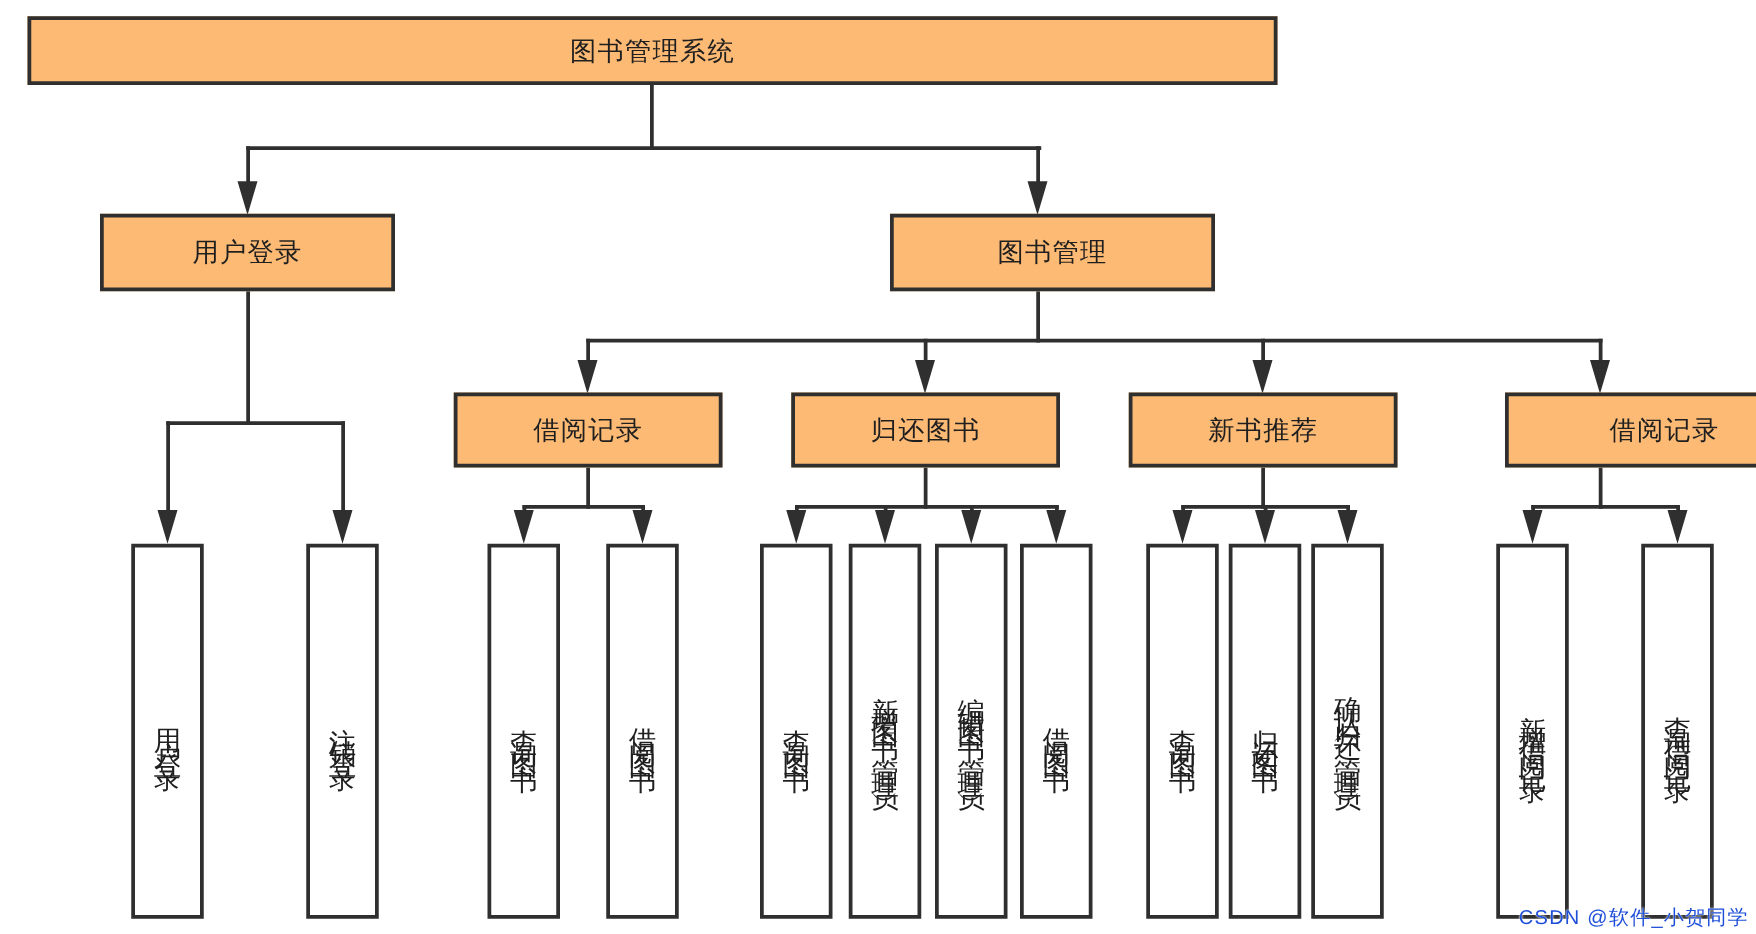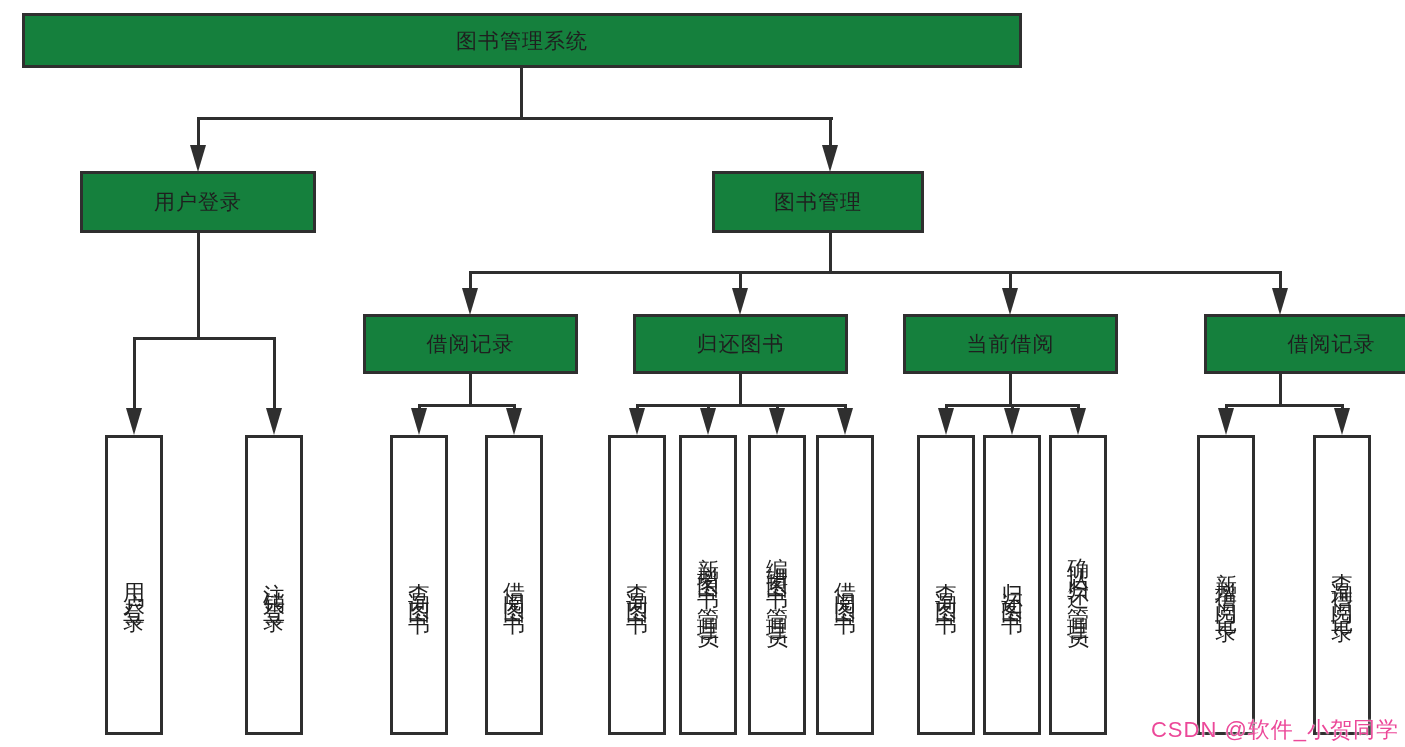--- a/index.html
+++ b/index.html
@@ -9,21 +9,21 @@
     height: 747px;
     background: #ffffff;
     overflow: hidden;
     font-family: "Liberation Sans", "DejaVu Sans", sans-serif;
     color: #1f1f1f;
   }
   .box {
     position: absolute;
     box-sizing: border-box;
     border: 3px solid #2f2f2f;
-    background: #15803d;
+    background: #fdba74;
     display: flex;
     align-items: center;
     justify-content: center;
     font-size: 21px;
     letter-spacing: 1px;
     z-index: 2;
   }
   .leaf {
     position: absolute;
     box-sizing: border-box;
@@ -51,40 +51,40 @@
     width: 0; height: 0;
     border-left: 8px solid transparent;
     border-right: 8px solid transparent;
     border-top: 27px solid #2f2f2f;
     z-index: 1;
   }
   #watermark {
     position: absolute;
     right: 6px;
     bottom: 2px;
-    font-size: 22px;
-    color: #ec4899;
+    font-size: 16px;
+    color: #1d4ed8;
     text-shadow: 0 0 2px #ffffff, 0 0 1px #ffffff;
     letter-spacing: 1px;
     z-index: 5;
   }
 </style>
 </head>
 <body>
 
 <div id="canvas">
 
   <div class="box" style="left:22px; top:13px; width:1000px; height:55px;">图书管理系统</div>
 
   <div class="box" style="left:80px; top:171px; width:236px; height:62px;">用户登录</div>
-  <div class="box" style="left:712px; top:171px; width:212px; height:62px;">图书管理</div>
+  <div class="box" style="left:712px; top:171px; width:260px; height:62px;">图书管理</div>
 
   <div class="box" style="left:363px; top:314px; width:215px; height:60px;">借阅记录</div>
   <div class="box" style="left:633px; top:314px; width:215px; height:60px;">归还图书</div>
-  <div class="box" style="left:903px; top:314px; width:215px; height:60px;">当前借阅</div>
+  <div class="box" style="left:903px; top:314px; width:215px; height:60px;">新书推荐</div>
   <div class="box" style="left:1172px; top:314px; width:255px; height:60px;margin-left:32px;">借阅记录</div>
 
   <div class="leaf" style="left:105px;">
     <span>用户登录</span>
   </div>
   <div class="leaf" style="left:245px;">
     <span>注销登录</span>
   </div>
 
   <div class="leaf" style="left:390px;">

